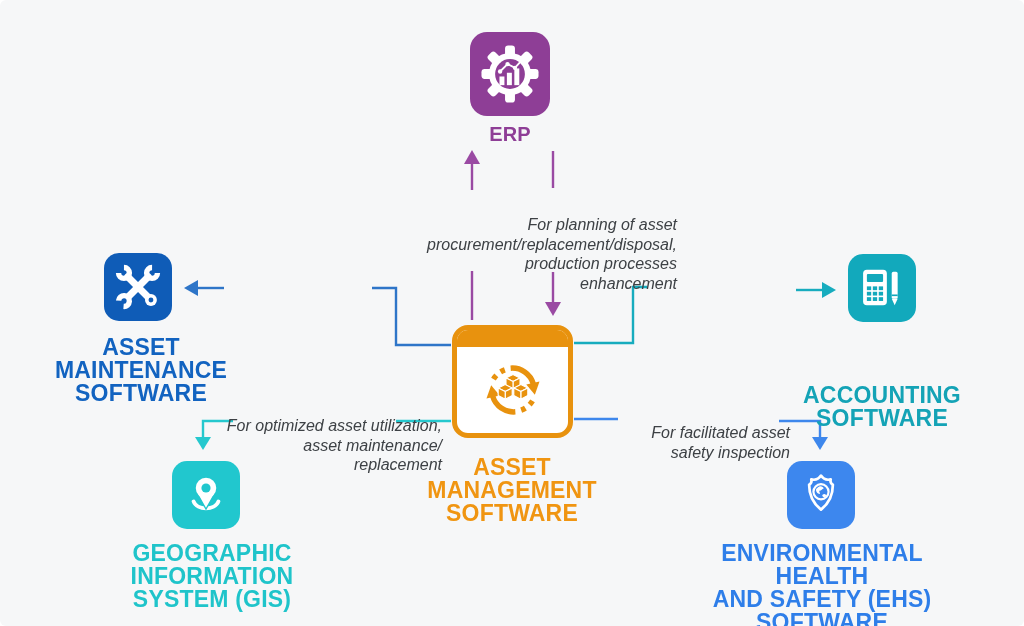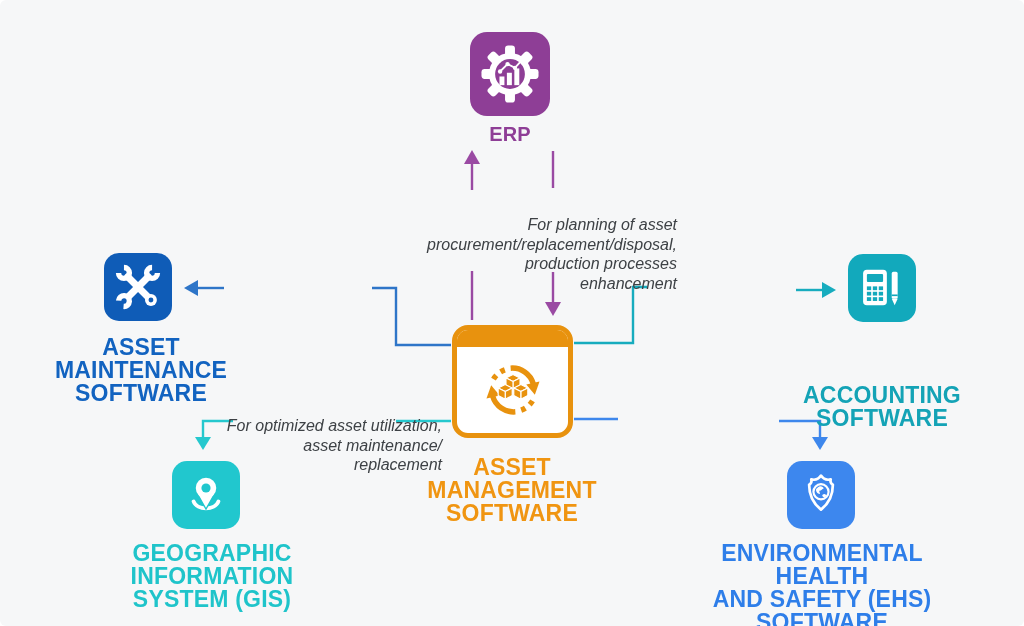--- a/index.html
+++ b/index.html
@@ -205,14 +205,16 @@
   <div class="node-label lbl-ams">ASSET MANAGEMENT
 SOFTWARE</div>
 
   <div class="annotation ann-erp">For planning of asset
 procurement/replacement/disposal,
 production processes
 enhancement</div>
   <div class="annotation ann-gis">For optimized asset utilization,
 asset maintenance/
 replacement</div>
+  <div class="annotation ann-ehs">For facilitated asset
+safety inspection</div>
 
 </div>
 
 </body></html>

